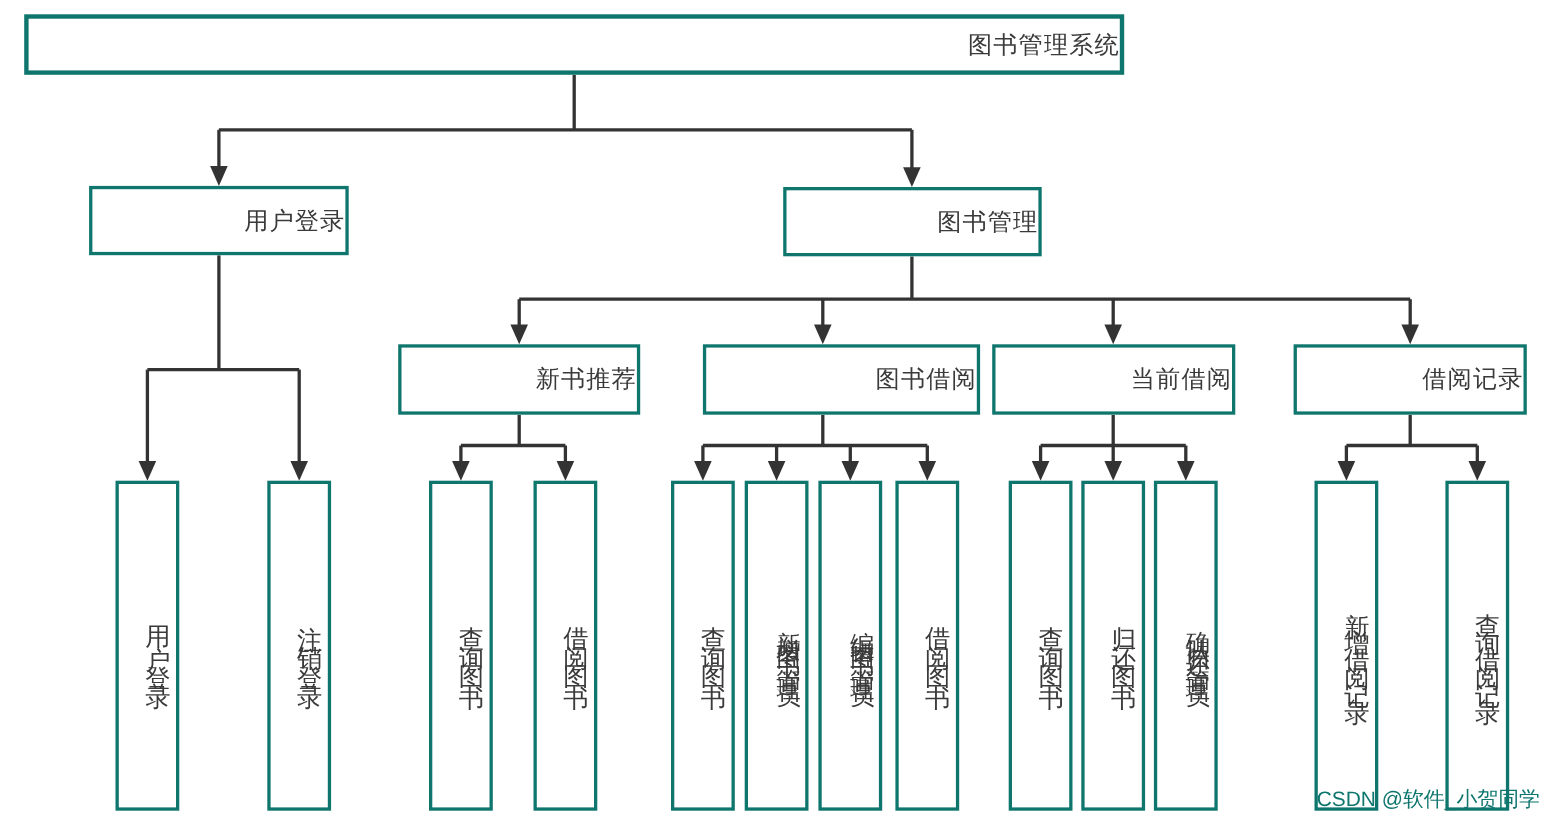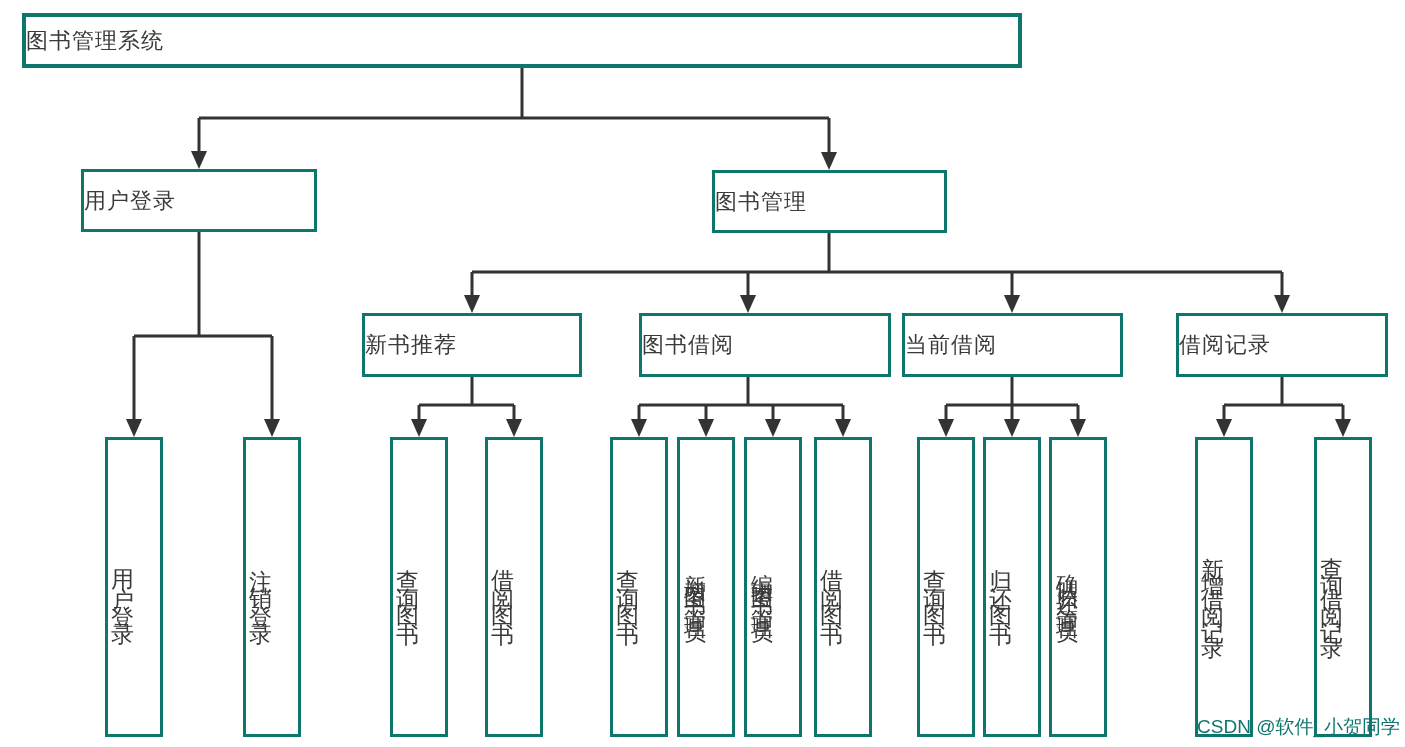--- a/index.html
+++ b/index.html
@@ -21,21 +21,21 @@
     top: 0;
     pointer-events: none;
   }
   .box {
     position: absolute;
     box-sizing: border-box;
     border: 3px solid #0f766e;
     background: #ffffff;
     display: flex;
     align-items: center;
-    justify-content: flex-start;
+    justify-content: flex-end;
     color: #3a3a3a;
   }
   .box.root {
     border-width: 4px;
   }
   .hlabel {
     font-size: 22px;
     letter-spacing: 1px;
     color: #3a3a3a;
     white-space: nowrap;

